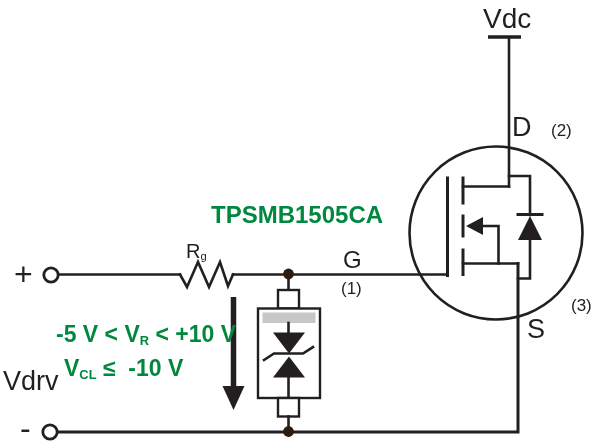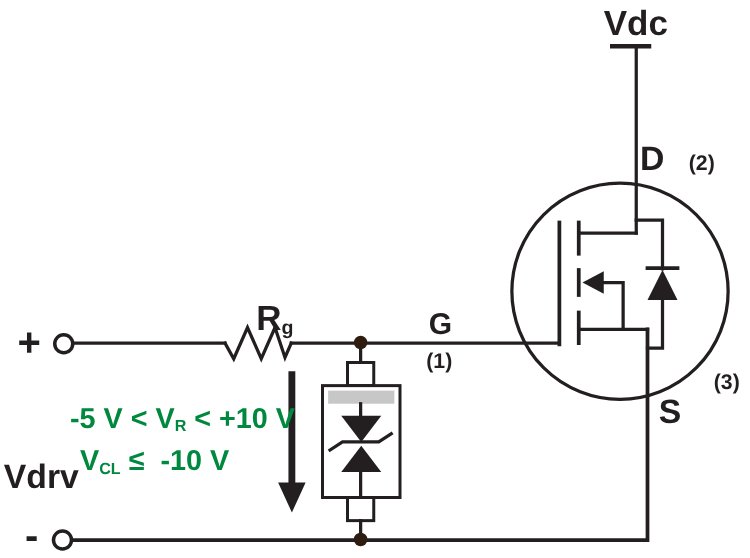--- a/index.html
+++ b/index.html
@@ -3,21 +3,21 @@
 <meta charset="utf-8">
 <style>
   html,body { margin:0; padding:0; background:#fff; }
   .stage {
     position:relative; width:600px; height:446px; background:var(--bg,#fff);
     font-family:"Liberation Sans", sans-serif; overflow:hidden;
   }
   .stage svg { position:absolute; left:0; top:0; }
   .label { position:absolute; line-height:1; white-space:pre; color:var(--line,#231f20); }
   .green { color:var(--green,#00883f); font-weight:700; }
-  .semi  { font-weight:700; }
+  .semi  { font-weight:400; }
   .sub   { font-size:0.56em; vertical-align:-0.22em; font-weight:inherit; }
   
   .w    { stroke:var(--line,#231f20); stroke-width:2.6; fill:none; stroke-linecap:square; stroke-linejoin:miter; }
   .w3   { stroke:var(--line,#231f20); stroke-width:3;   fill:none; stroke-linecap:square; }
   .bar  { stroke:var(--line,#231f20); stroke-width:3.6; fill:none; stroke-linecap:butt; }
   .solid{ fill:var(--line,#231f20); stroke:none; }
   .whitebox { fill:#ffffff; stroke:var(--line,#231f20); stroke-width:2.4; }
   .term { fill:#ffffff; stroke:var(--line,#231f20); stroke-width:2.8; }
   .dot  { fill:var(--dot,#2e1c10); stroke:none; }
   .band { fill:var(--band,#c7c7c7); stroke:none; }
@@ -81,22 +81,23 @@
 
   <div class="label semi" style="left:512px; top:114px; font-size:27px;">D</div>
   <div class="label semi" style="left:551px; top:122px; font-size:17px;">(2)</div>
 
   <div class="label semi" style="left:343px; top:248px; font-size:24px;">G</div>
   <div class="label semi" style="left:341px; top:280px; font-size:17px;">(1)</div>
 
   <div class="label semi" style="left:527px; top:316px; font-size:27px;">S</div>
   <div class="label semi" style="left:571px; top:297px; font-size:17px;">(3)</div>
 
+  <div class="label green" style="left:211px; top:203px; font-size:24px;">TPSMB1505CA</div>
 
-  <div class="label semi" style="left:186px; top:241px; font-size:28px;margin-left:19px;"><span>R</span><span class="sub">g</span></div>
+  <div class="label semi" style="left:186px; top:241px; font-size:20px;"><span>R</span><span class="sub">g</span></div>
 
   <div class="label green" style="left:56px; top:323px; font-size:23px;"><span>-5 V &lt; V</span><span class="sub">R</span><span> &lt; +10 V</span></div>
 
   <div class="label green" style="left:64px; top:357px; font-size:23px;"><span>V</span><span class="sub">CL</span><span> ≤  -10 V</span></div>
 
   <div class="label semi" style="left:3px; top:368px; font-size:27px;">Vdrv</div>
 
   <div class="label semi" style="left:14px; top:258px; font-size:32px;">+</div>
   <div class="label semi" style="left:20px; top:412px; font-size:32px;">-</div>
 

